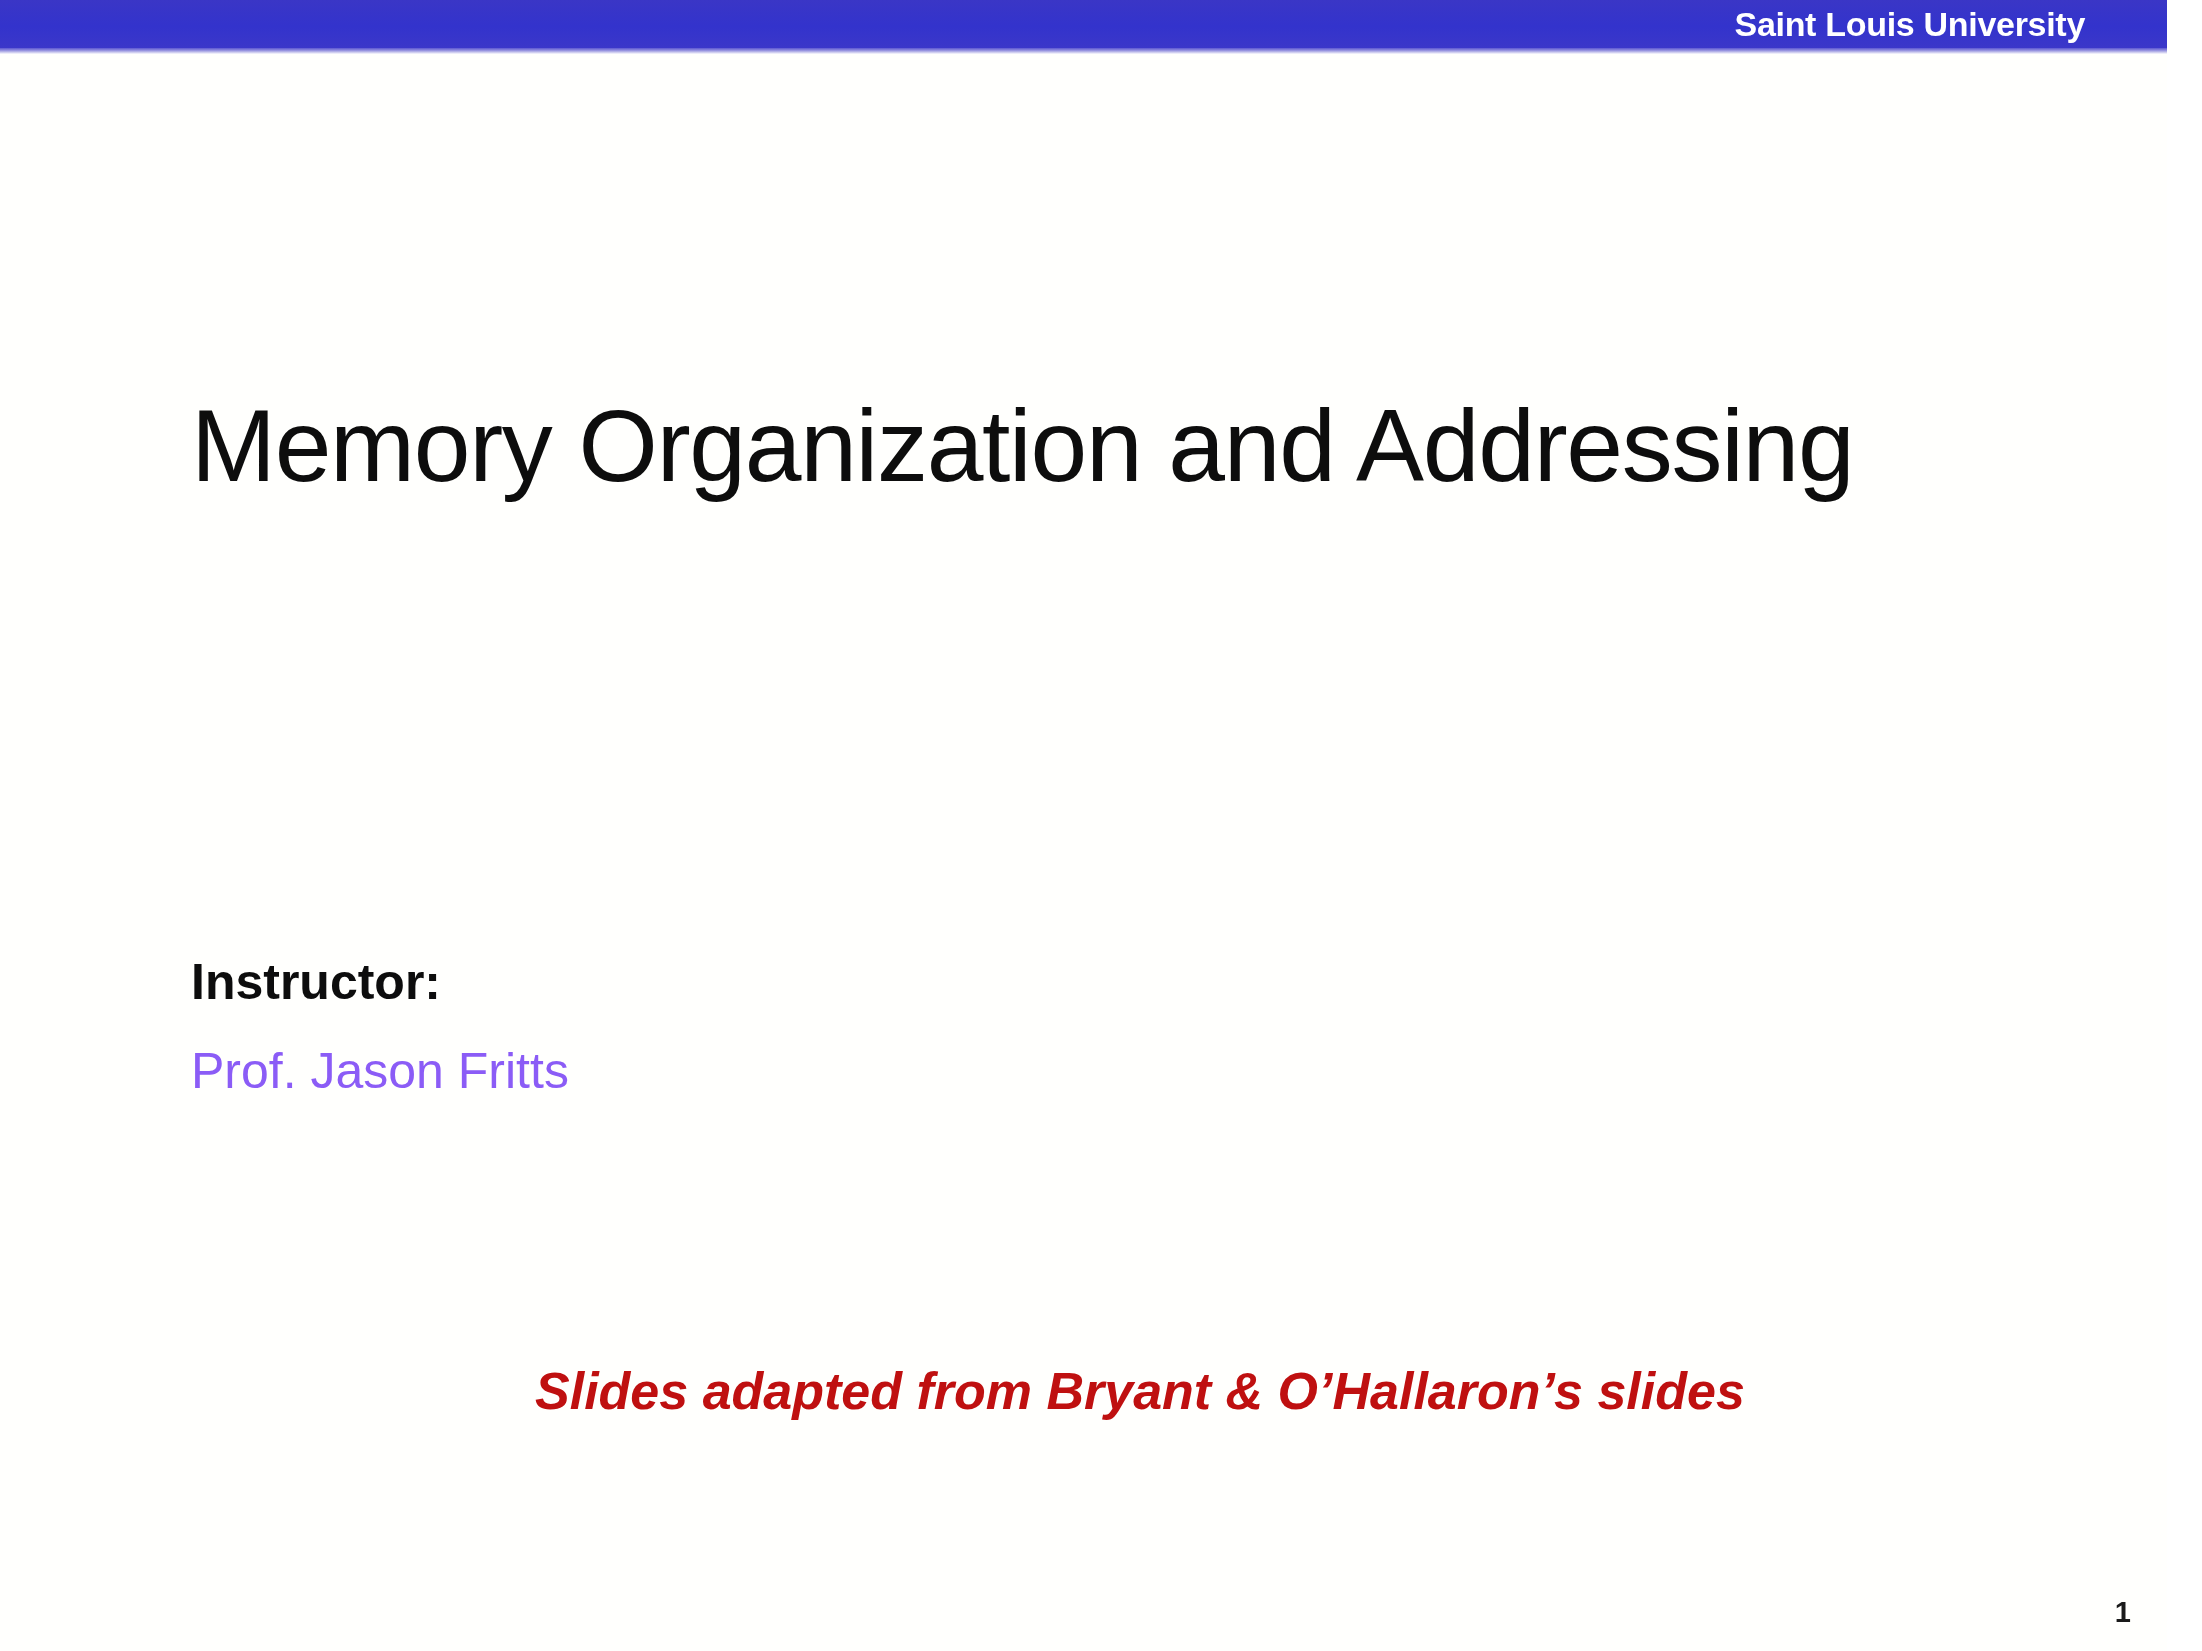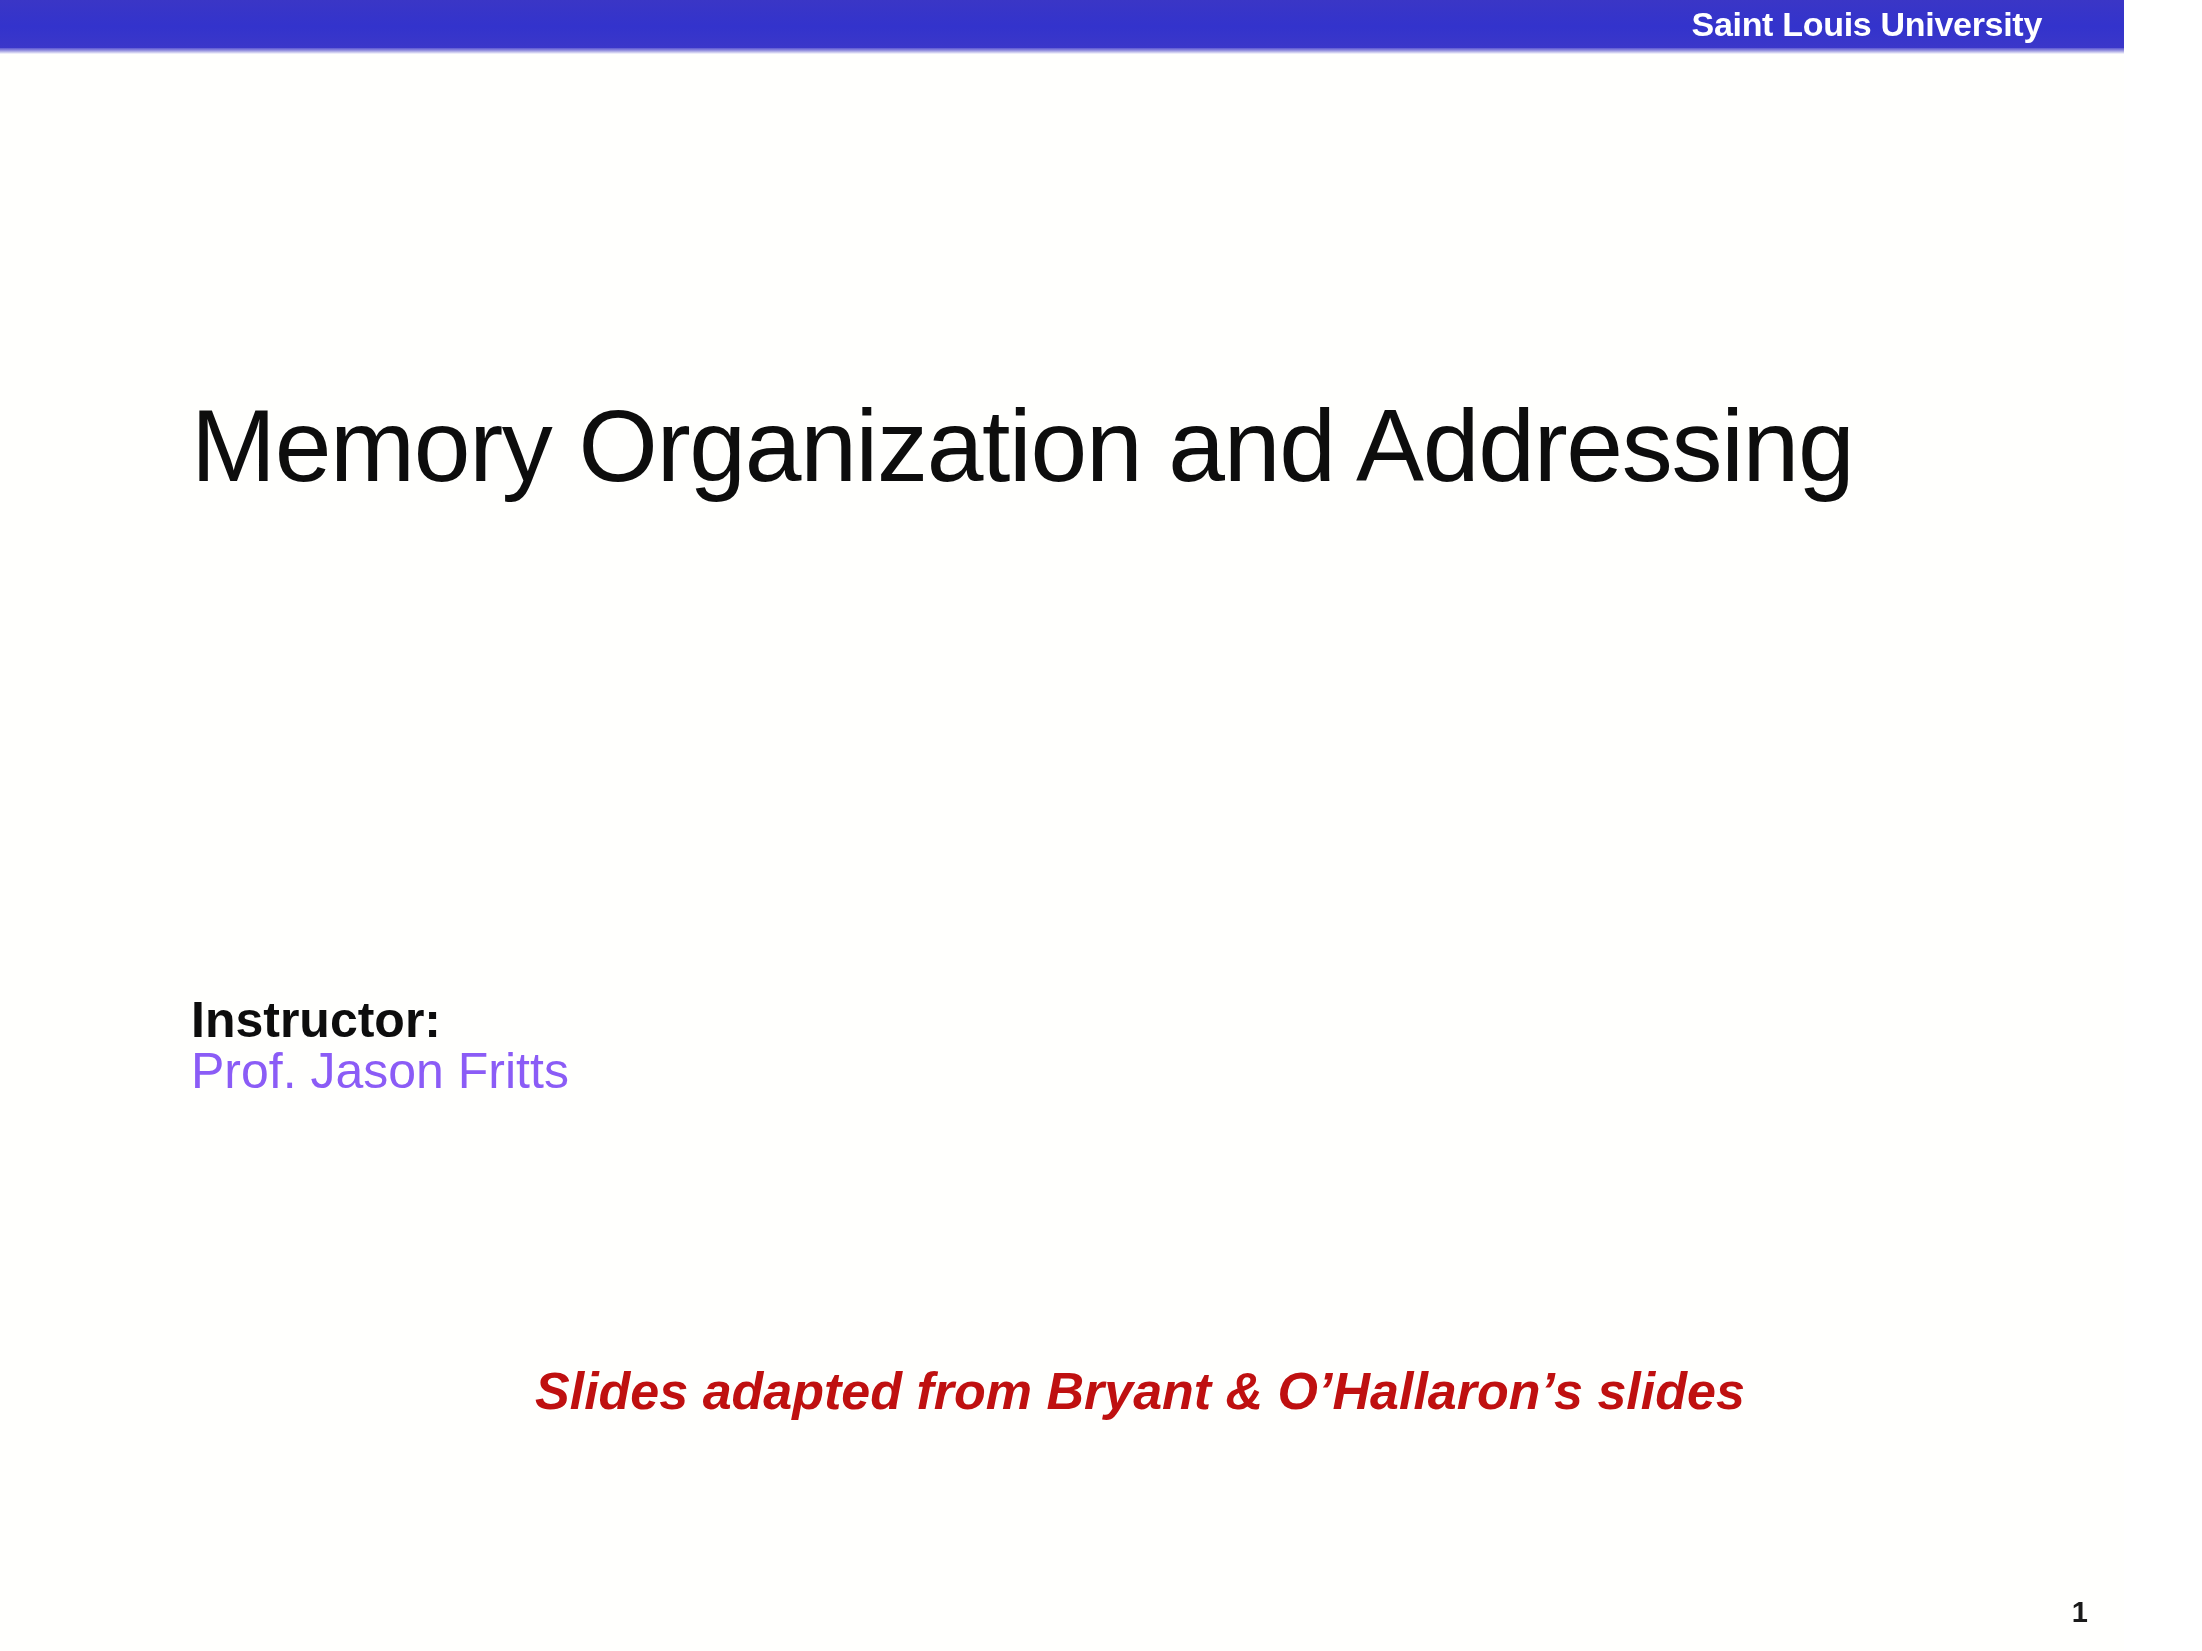--- a/index.html
+++ b/index.html
@@ -8,20 +8,21 @@
     background: #ffffff;
   }
 
   .slide {
     position: relative;
     width: 2124px;
     height: 1652px;
     background: #fffffd;
     overflow: hidden;
     font-family: "Liberation Sans", sans-serif;
+    padding-left: 43px;
     -webkit-font-smoothing: antialiased;
   }
 
   
   .banner {
     position: absolute;
     left: 0;
     top: 0;
     width: 2203px;
     height: 48px;
@@ -72,21 +73,21 @@
     font-weight: normal;
     color: #111111;
     line-height: 69px;
     white-space: nowrap;
   }
 
   
   .instructor-label {
     position: absolute;
     left: 191px;
-    top: 988px;
+    top: 950px;
     font-size: 50px;
     font-weight: bold;
     color: #0d0d0d;
     line-height: 64px;
     white-space: nowrap;
   }
 
   .instructor-name {
     position: absolute;
     left: 191px;

